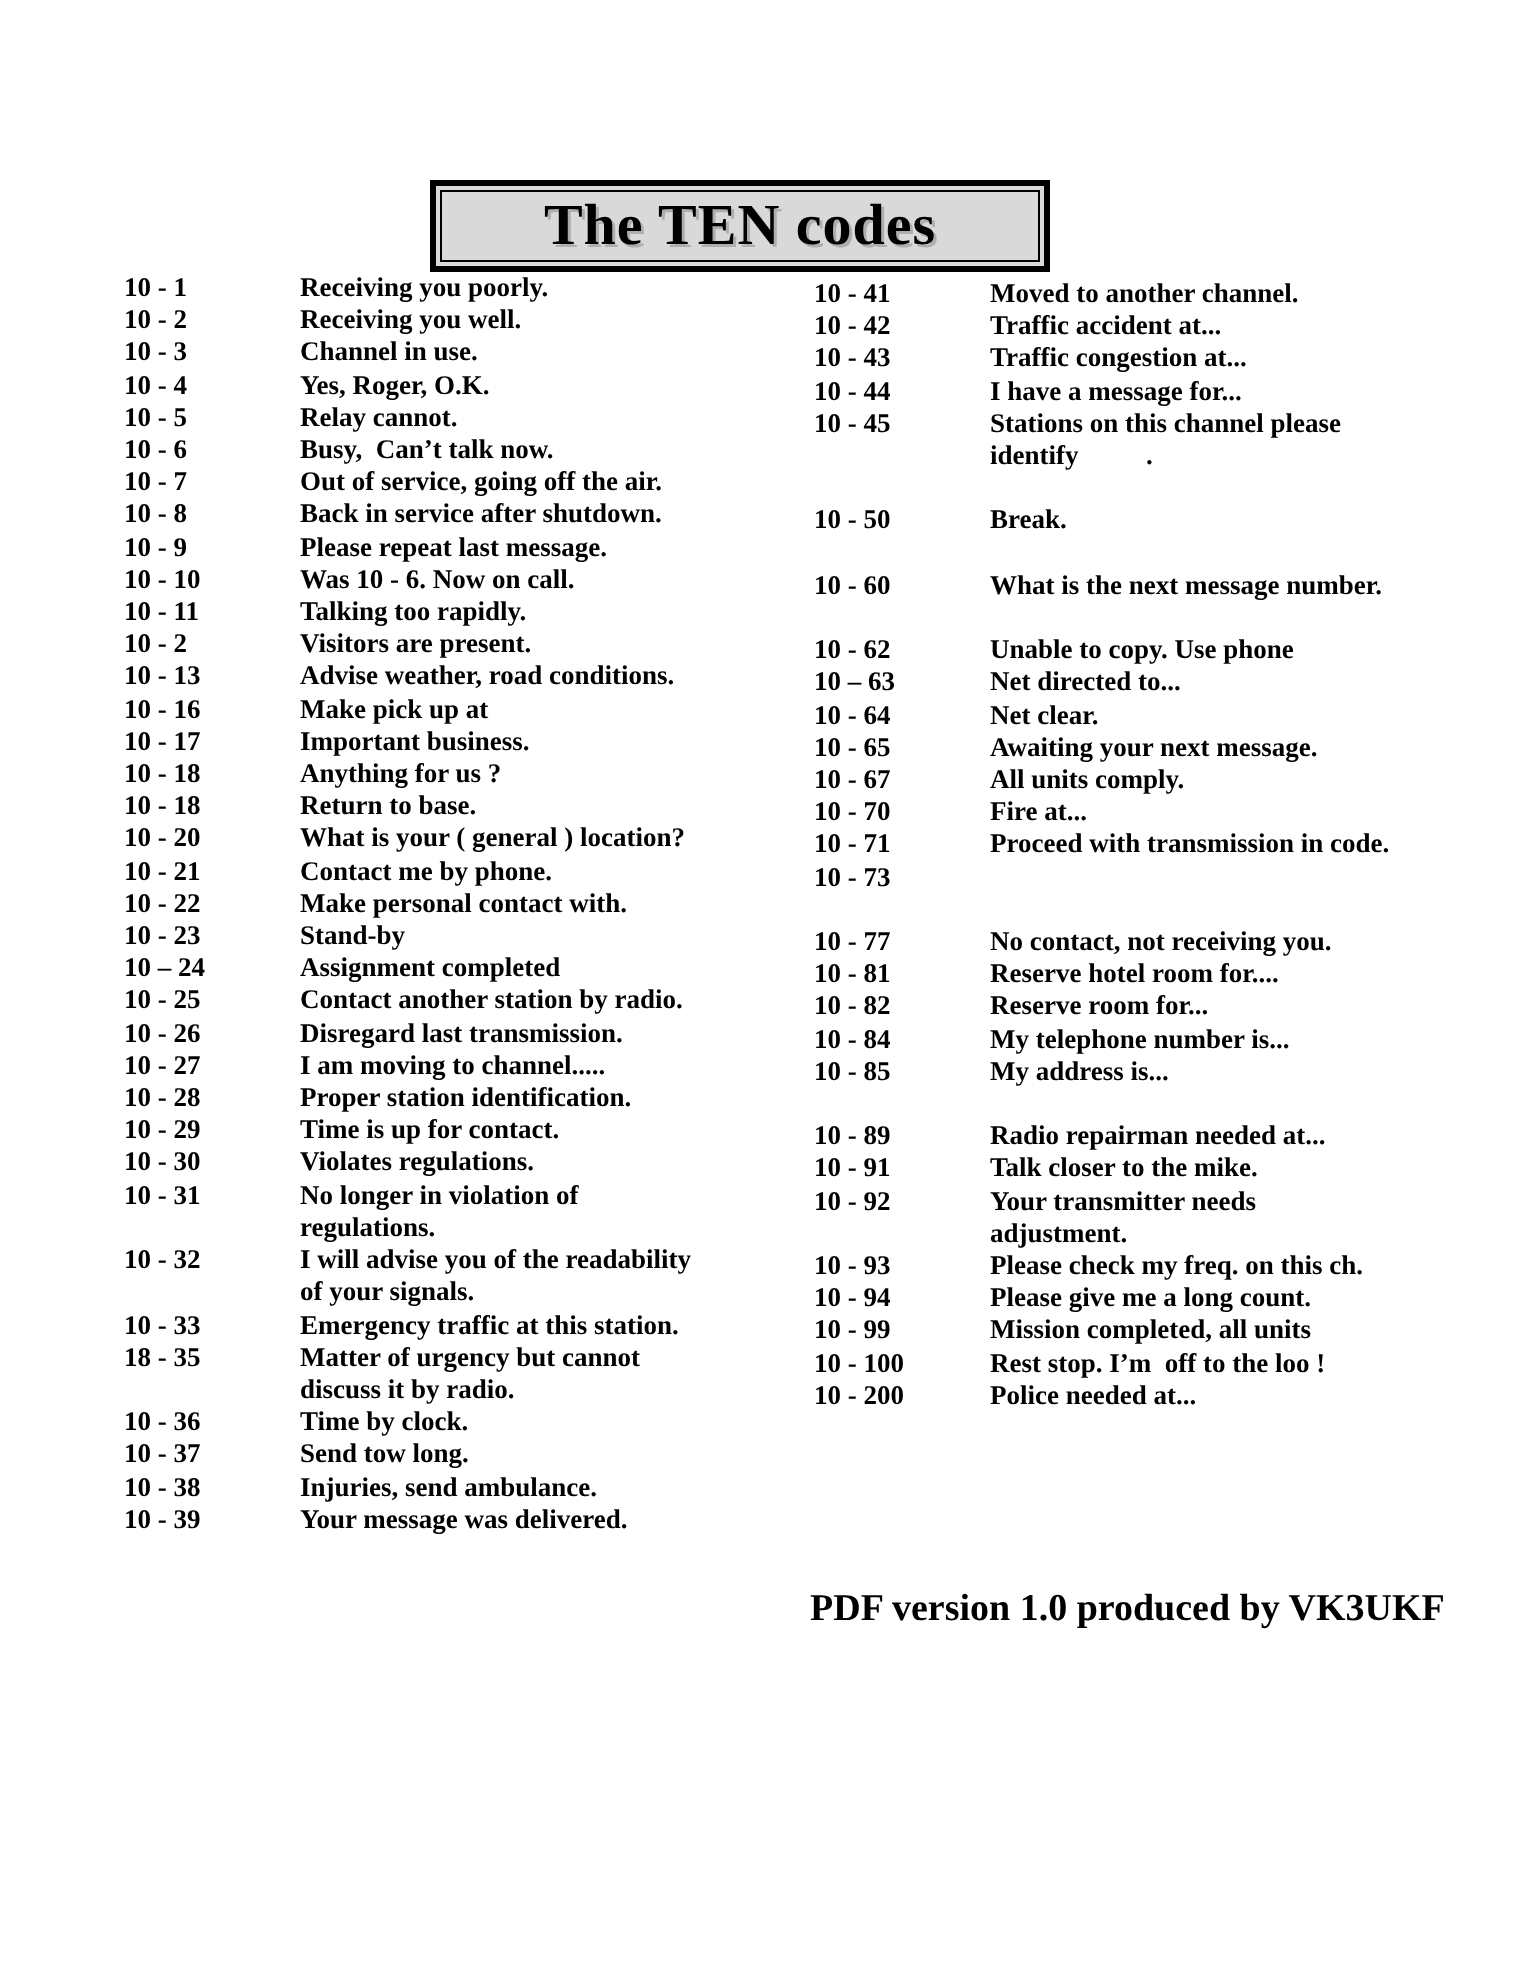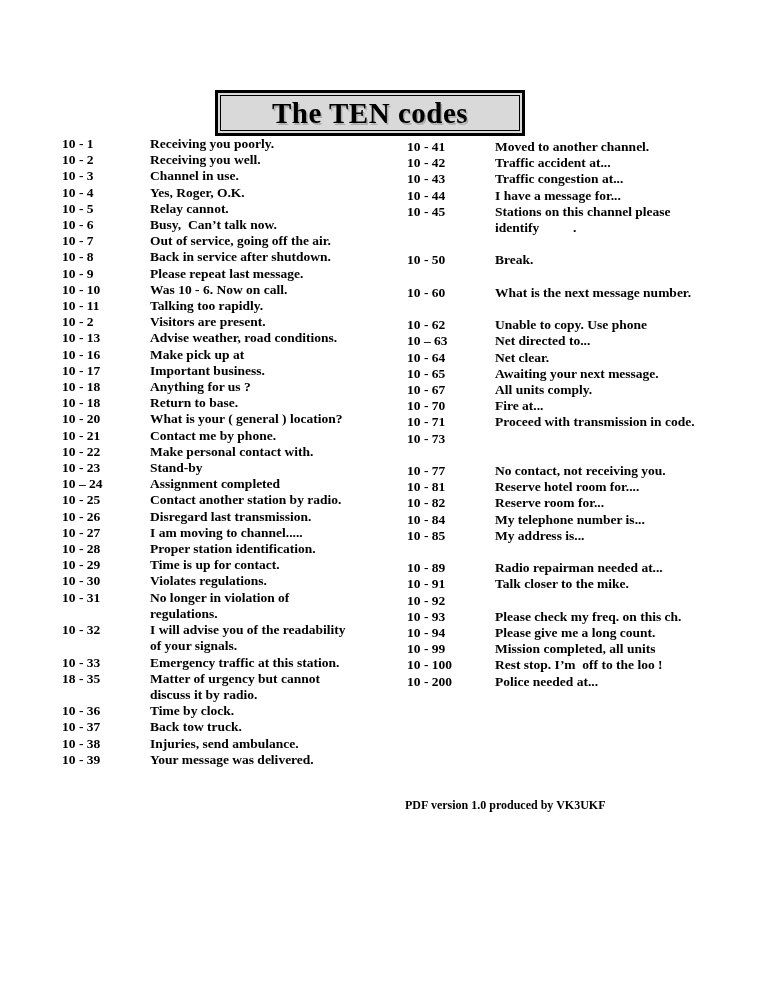--- a/index.html
+++ b/index.html
@@ -58,21 +58,21 @@
     white-space: pre;
   }
   .meaning {
     flex: 1;
     white-space: pre-wrap;
   }
   .footer {
     position: absolute;
     left: 405px;
     top: 797px;
-    font-size: 12px;
+    font-size: 19px;
     line-height: 16px;
     white-space: nowrap;
   }
 </style>
 </head>
 <body>
 
 <div class="page">
 
   <div class="title-box">
@@ -212,21 +212,21 @@
         <span class="code">18 - 35</span>
         <span class="meaning">Matter of urgency but cannot
 discuss it by radio.</span>
       </div>
       <div class="row">
         <span class="code">10 - 36</span>
         <span class="meaning">Time by clock.</span>
       </div>
       <div class="row">
         <span class="code">10 - 37</span>
-        <span class="meaning">Back tow truck.</span>
+        <span class="meaning">Send tow long.</span>
       </div>
       <div class="row">
         <span class="code">10 - 38</span>
         <span class="meaning">Injuries, send ambulance.</span>
       </div>
       <div class="row">
         <span class="code">10 - 39</span>
         <span class="meaning">Your message was delivered.</span>
       </div>
     </div>
@@ -315,20 +315,22 @@
       <div class="row gap">
         <span class="code">10 - 89</span>
         <span class="meaning">Radio repairman needed at...</span>
       </div>
       <div class="row">
         <span class="code">10 - 91</span>
         <span class="meaning">Talk closer to the mike.</span>
       </div>
       <div class="row">
         <span class="code">10 - 92</span>
+        <span class="meaning">Your transmitter needs
+adjustment.</span>
       </div>
       <div class="row">
         <span class="code">10 - 93</span>
         <span class="meaning">Please check my freq. on this ch.</span>
       </div>
       <div class="row">
         <span class="code">10 - 94</span>
         <span class="meaning">Please give me a long count.</span>
       </div>
       <div class="row">

